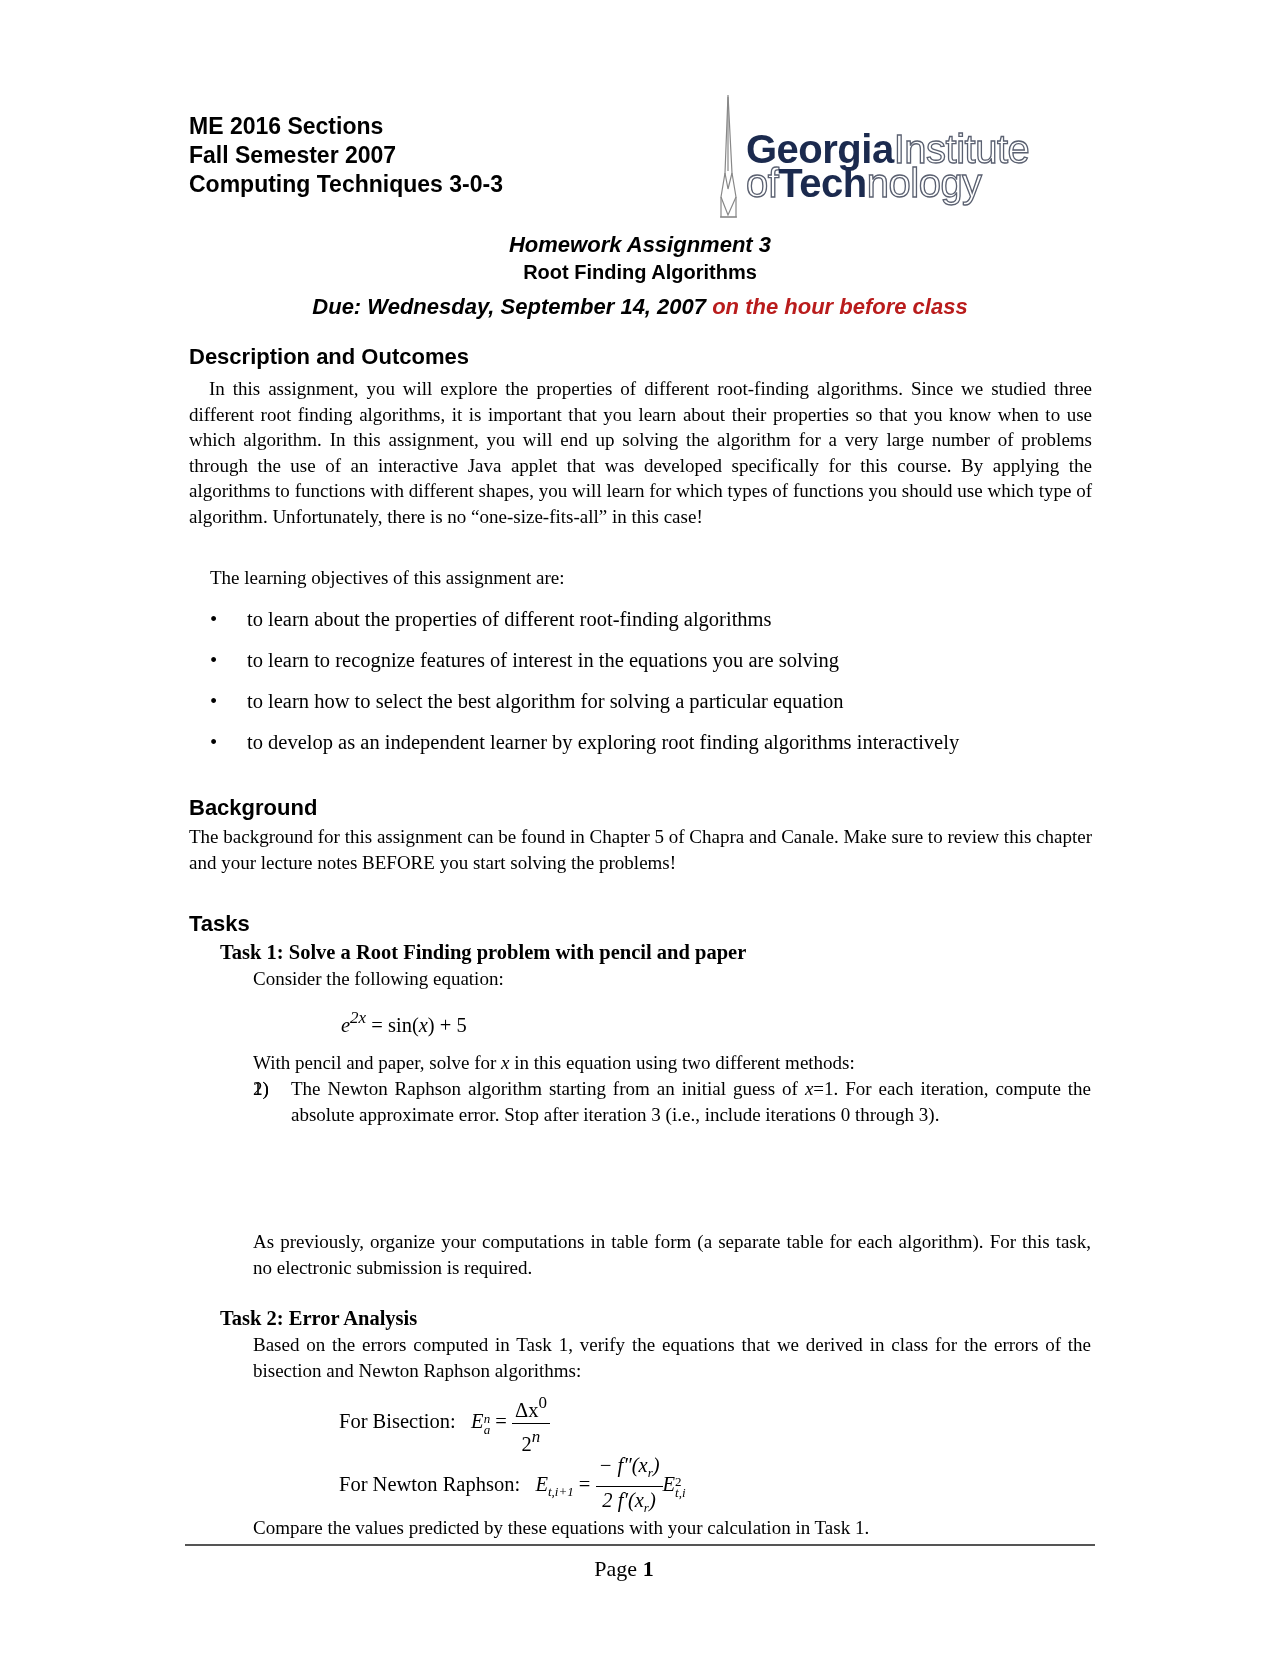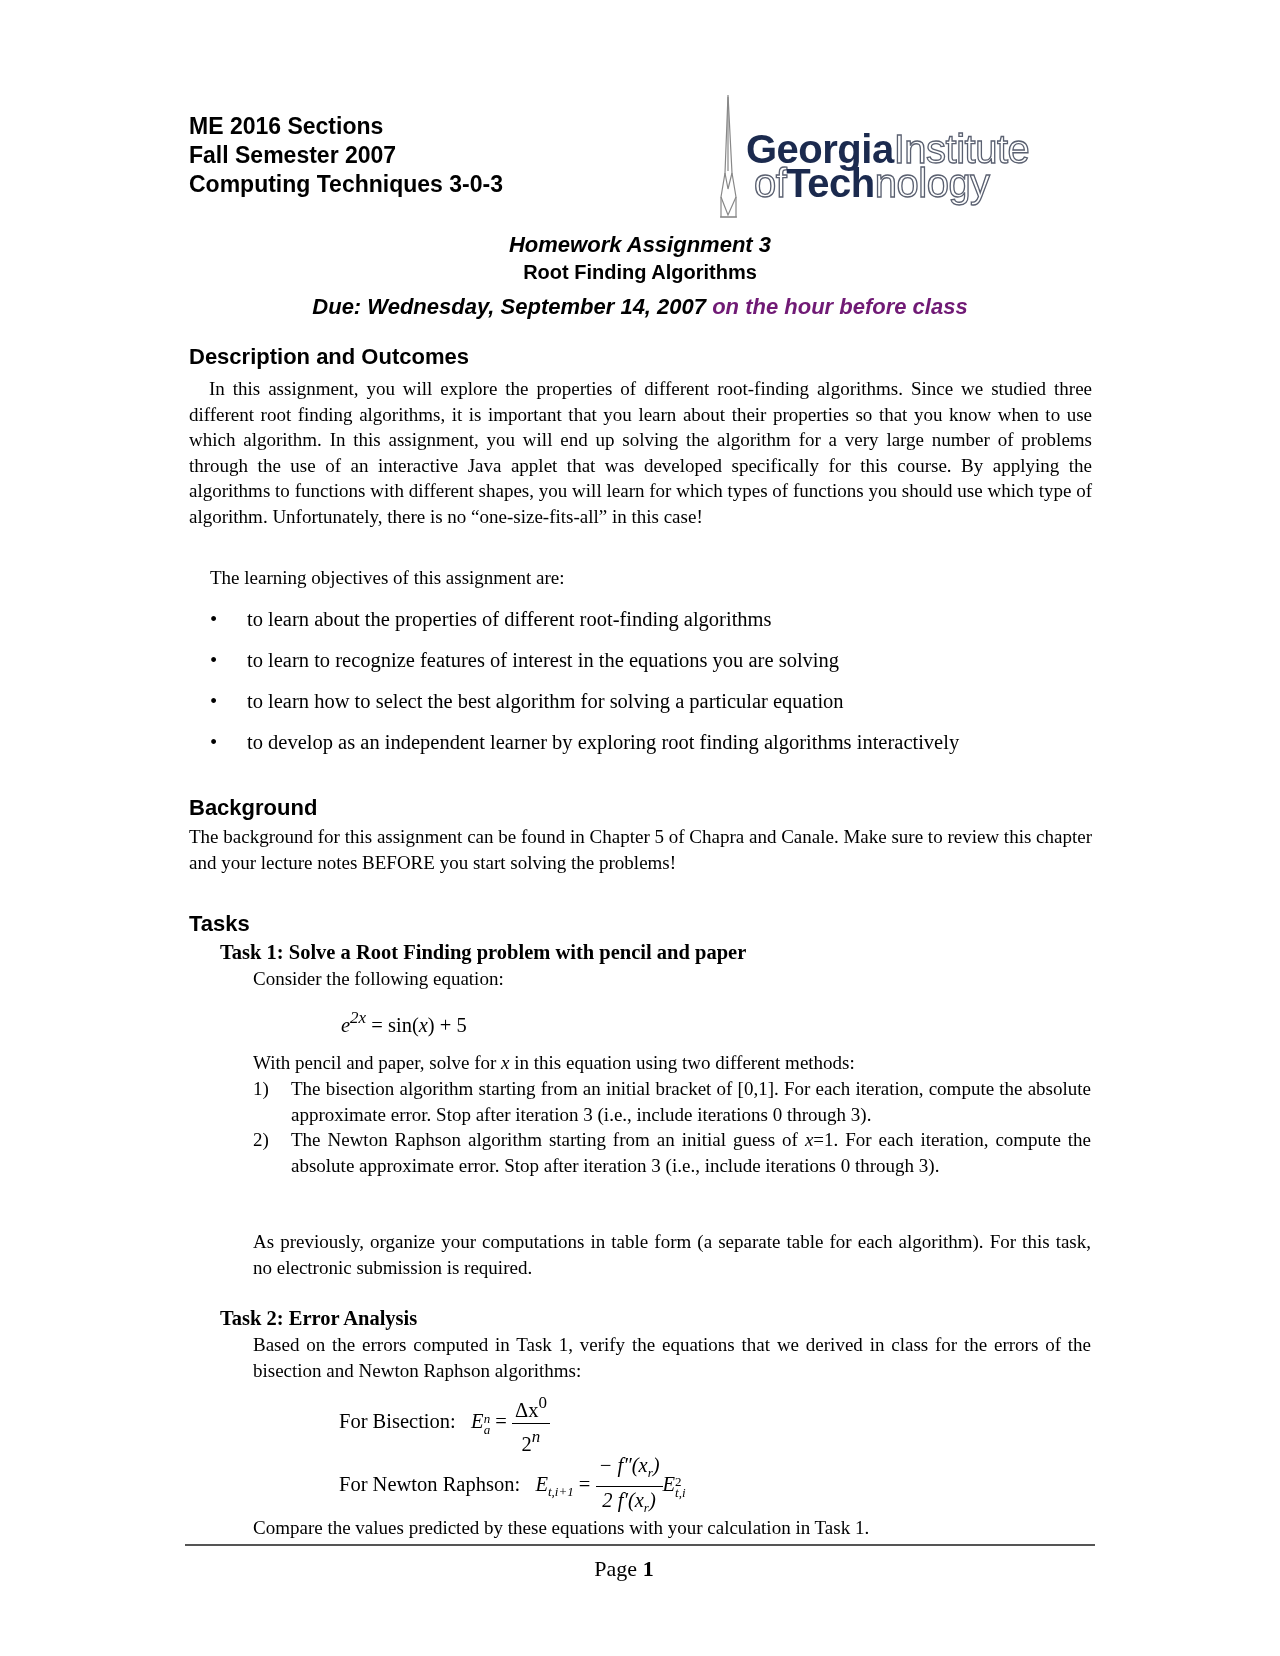--- a/index.html
+++ b/index.html
@@ -7,29 +7,29 @@
   .sans { font-family: "Liberation Sans", "DejaVu Sans", sans-serif; }
   .serif { font-family: "Liberation Serif", "DejaVu Serif", serif; }
   .abs { position: absolute; }
 
   .hdr { left: 189px; top: 112px; font-size: 23px; font-weight: bold; line-height: 29px; }
   .hdr div { white-space: nowrap; }
 
   .logo { left: 716px; top: 93px; width: 380px; height: 126px; }
   .logo .spire { position: absolute; left: 0; top: 0; }
   .logo .word1 { position: absolute; left: 30px; top: 36px; font-size: 40px; line-height: 40px; white-space: nowrap; letter-spacing: -0.5px; }
-  .logo .word2 { position: absolute; left: 38px; top: 70px; font-size: 40px; line-height: 40px; white-space: nowrap; letter-spacing: -0.5px; }
+  .logo .word2 { position: absolute; left: 30px; top: 70px; font-size: 40px; line-height: 40px; white-space: nowrap; letter-spacing: -0.5px; }
   .navy { color: #1b2a4e; font-weight: 900; }
   .outline { color: #ffffff; -webkit-text-stroke: 1.3px #5a6070; font-weight: normal; }
 
   .title-block { left: 0; width: 1280px; text-align: center; }
   .t1 { top: 232px; font-size: 22px; font-style: italic; font-weight: bold; }
   .t2 { top: 261px; font-size: 20px; font-weight: bold; }
   .t3 { top: 294px; font-size: 22px; font-style: italic; font-weight: bold; }
-  .red { color: #701a75; }
+  .red { color: #b91c1c; }
 
   .h2 { font-size: 22px; font-weight: bold; }
   .body-text { font-size: 19px; line-height: 25.6px; }
   .just { text-align: justify; }
   .para { left: 189px; width: 903px; }
 
   .bullets { left: 210px; width: 880px; }
   .bullet { position: relative; height: 41px; font-size: 20.5px; line-height: 25px; }
   .bullet .dot { position: absolute; left: 0; top: 0; }
   .bullet .txt { position: absolute; left: 37px; top: 0; white-space: nowrap; }
@@ -117,21 +117,20 @@
   <span>sin(</span><span class="mi">x</span><span>) + 5</span>
 </div>
 
 <div class="abs serif body-text" style="left:253px; top:1050px; white-space:nowrap;">
   <span>With pencil and paper, solve for </span><span class="mi">x</span><span> in this equation using two different methods:</span>
 </div>
 
 <div class="abs numlist serif body-text just" style="top:1076px;">
   <div class="numitem">
     <span class="num">1)</span>
-    <span>The bisection algorithm starting from an initial bracket of [0,1].  For each iteration, compute the absolute approximate error.  Stop after iteration 3 (i.e., include iterations 0 through 3).</span>
   </div>
   <div class="numitem">
     <span class="num">2)</span>
     <span>The Newton Raphson algorithm starting from an initial guess of </span><span class="mi">x</span><span>=1.  For each iteration, compute the absolute approximate error.  Stop after iteration 3 (i.e., include iterations 0 through 3).</span>
   </div>
 </div>
 
 <div class="abs serif body-text just" style="left:253px; width:838px; top:1229px;">As previously, organize your computations in table form (a separate table for each algorithm).  For this task, no electronic submission is required.</div>
 
 <div class="abs serif task-title" style="left:220px; top:1307px;">Task 2:  Error Analysis</div>

